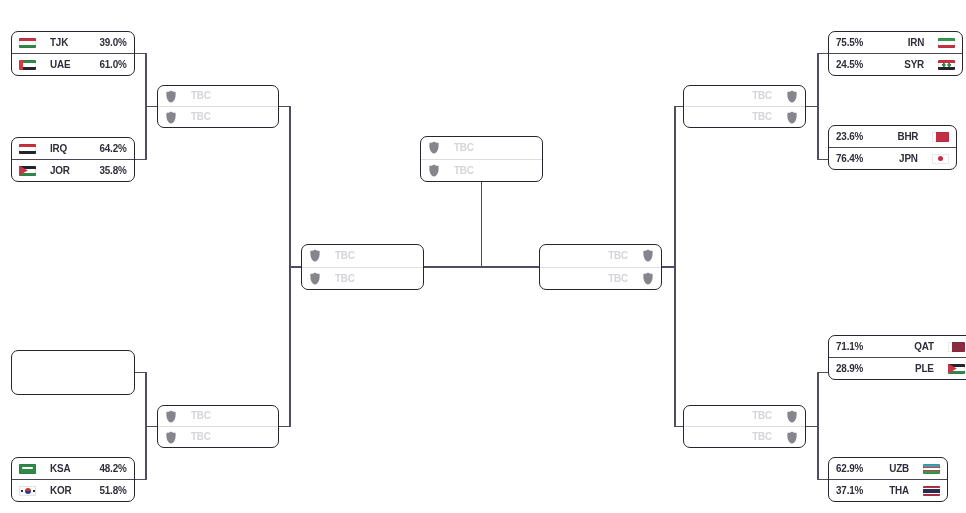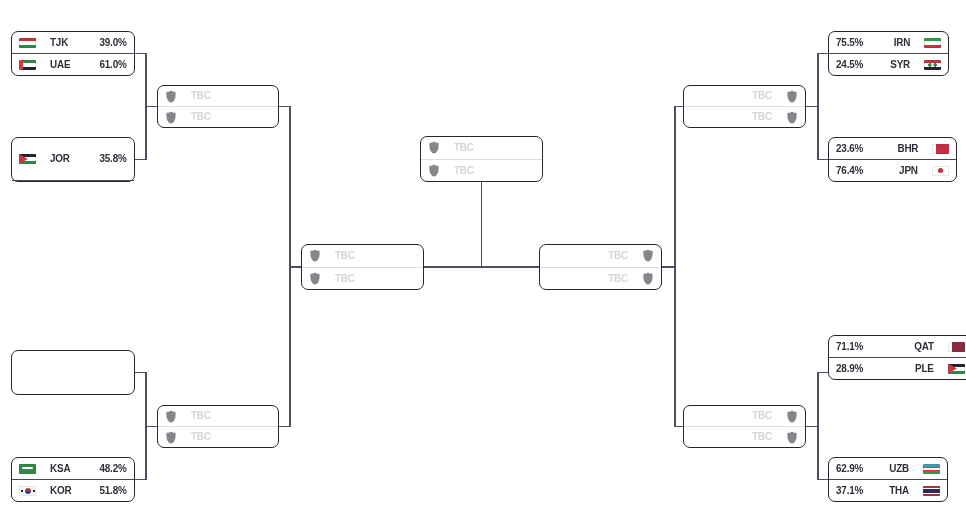--- a/index.html
+++ b/index.html
@@ -116,20 +116,25 @@
     </div>
     <div class="row">
       <span class="flag" data-flag="uae"></span>
       <span class="txt oL">UAE</span>
       <span class="txt oR pushR">61.0%</span>
     </div>
   </div>
 
   <div class="box team" style="left:11px;top:137px;width:124px;height:45px">
     <div class="row">
+      <span class="flag" data-flag="irq"></span>
+      <span class="txt oL">IRQ</span>
+      <span class="txt oR pushR">64.2%</span>
+    </div>
+    <div class="row">
       <span class="flag" data-flag="jor"></span>
       <span class="txt oL">JOR</span>
       <span class="txt oR pushR">35.8%</span>
     </div>
   </div>
 
   <div class="box team" style="left:11px;top:350px;width:124px;height:45px">
   </div>
 
   <div class="box team" style="left:11px;top:457px;width:124px;height:45px">
@@ -138,34 +143,34 @@
       <span class="txt oL">KSA</span>
       <span class="txt oR pushR">48.2%</span>
     </div>
     <div class="row">
       <span class="flag" data-flag="kor"></span>
       <span class="txt oL">KOR</span>
       <span class="txt oR pushR">51.8%</span>
     </div>
   </div>
 
-  <div class="box team" style="left:828px;top:31px;width:121px;height:45px">
+  <div class="box team" style="left:828px;top:31px;width:135px;height:45px">
     <div class="row">
       <span class="txt oL">75.5%</span>
       <span class="txt oR pushR">IRN</span>
       <span class="flag" data-flag="irn"></span>
     </div>
     <div class="row">
       <span class="txt oL">24.5%</span>
       <span class="txt oR pushR">SYR</span>
       <span class="flag" data-flag="syr"></span>
     </div>
   </div>
 
-  <div class="box team" style="left:828px;top:137px;width:129px;height:45px">
+  <div class="box team" style="left:828px;top:125px;width:129px;height:45px">
     <div class="row">
       <span class="txt oL">23.6%</span>
       <span class="txt oR pushR">BHR</span>
       <span class="flag" data-flag="bhr"></span>
     </div>
     <div class="row">
       <span class="txt oL">76.4%</span>
       <span class="txt oR pushR">JPN</span>
       <span class="flag" data-flag="jpn"></span>
     </div>

